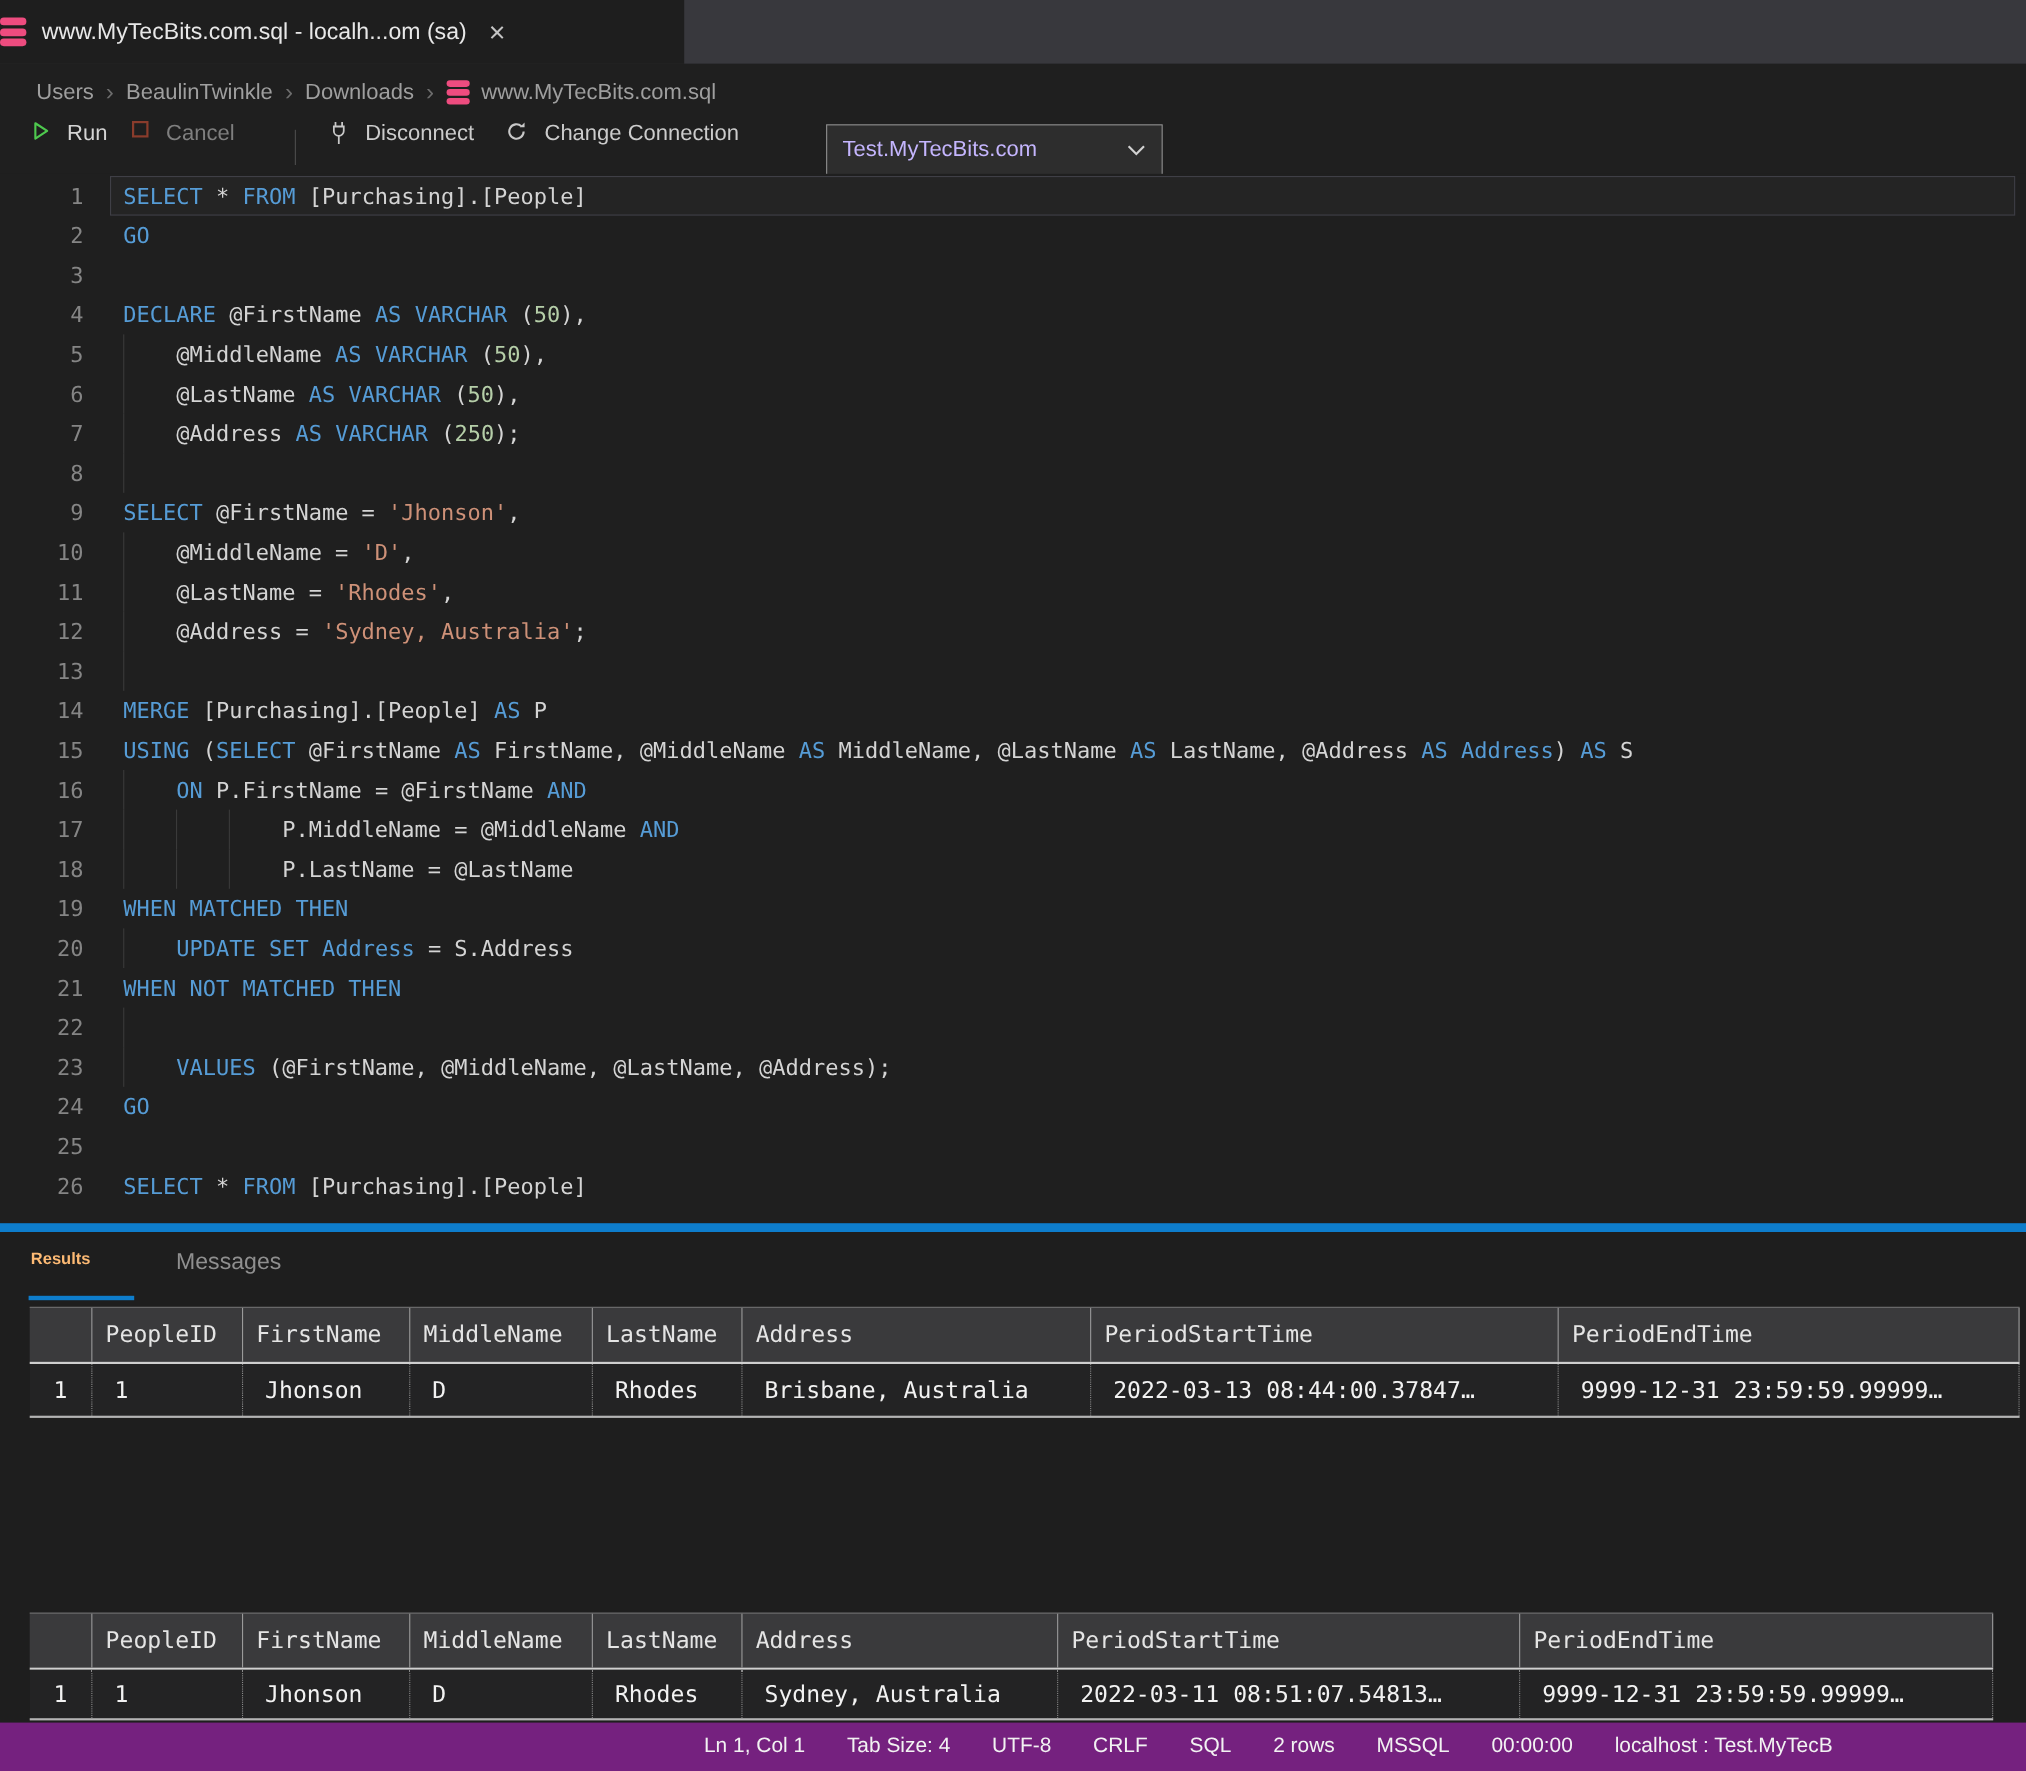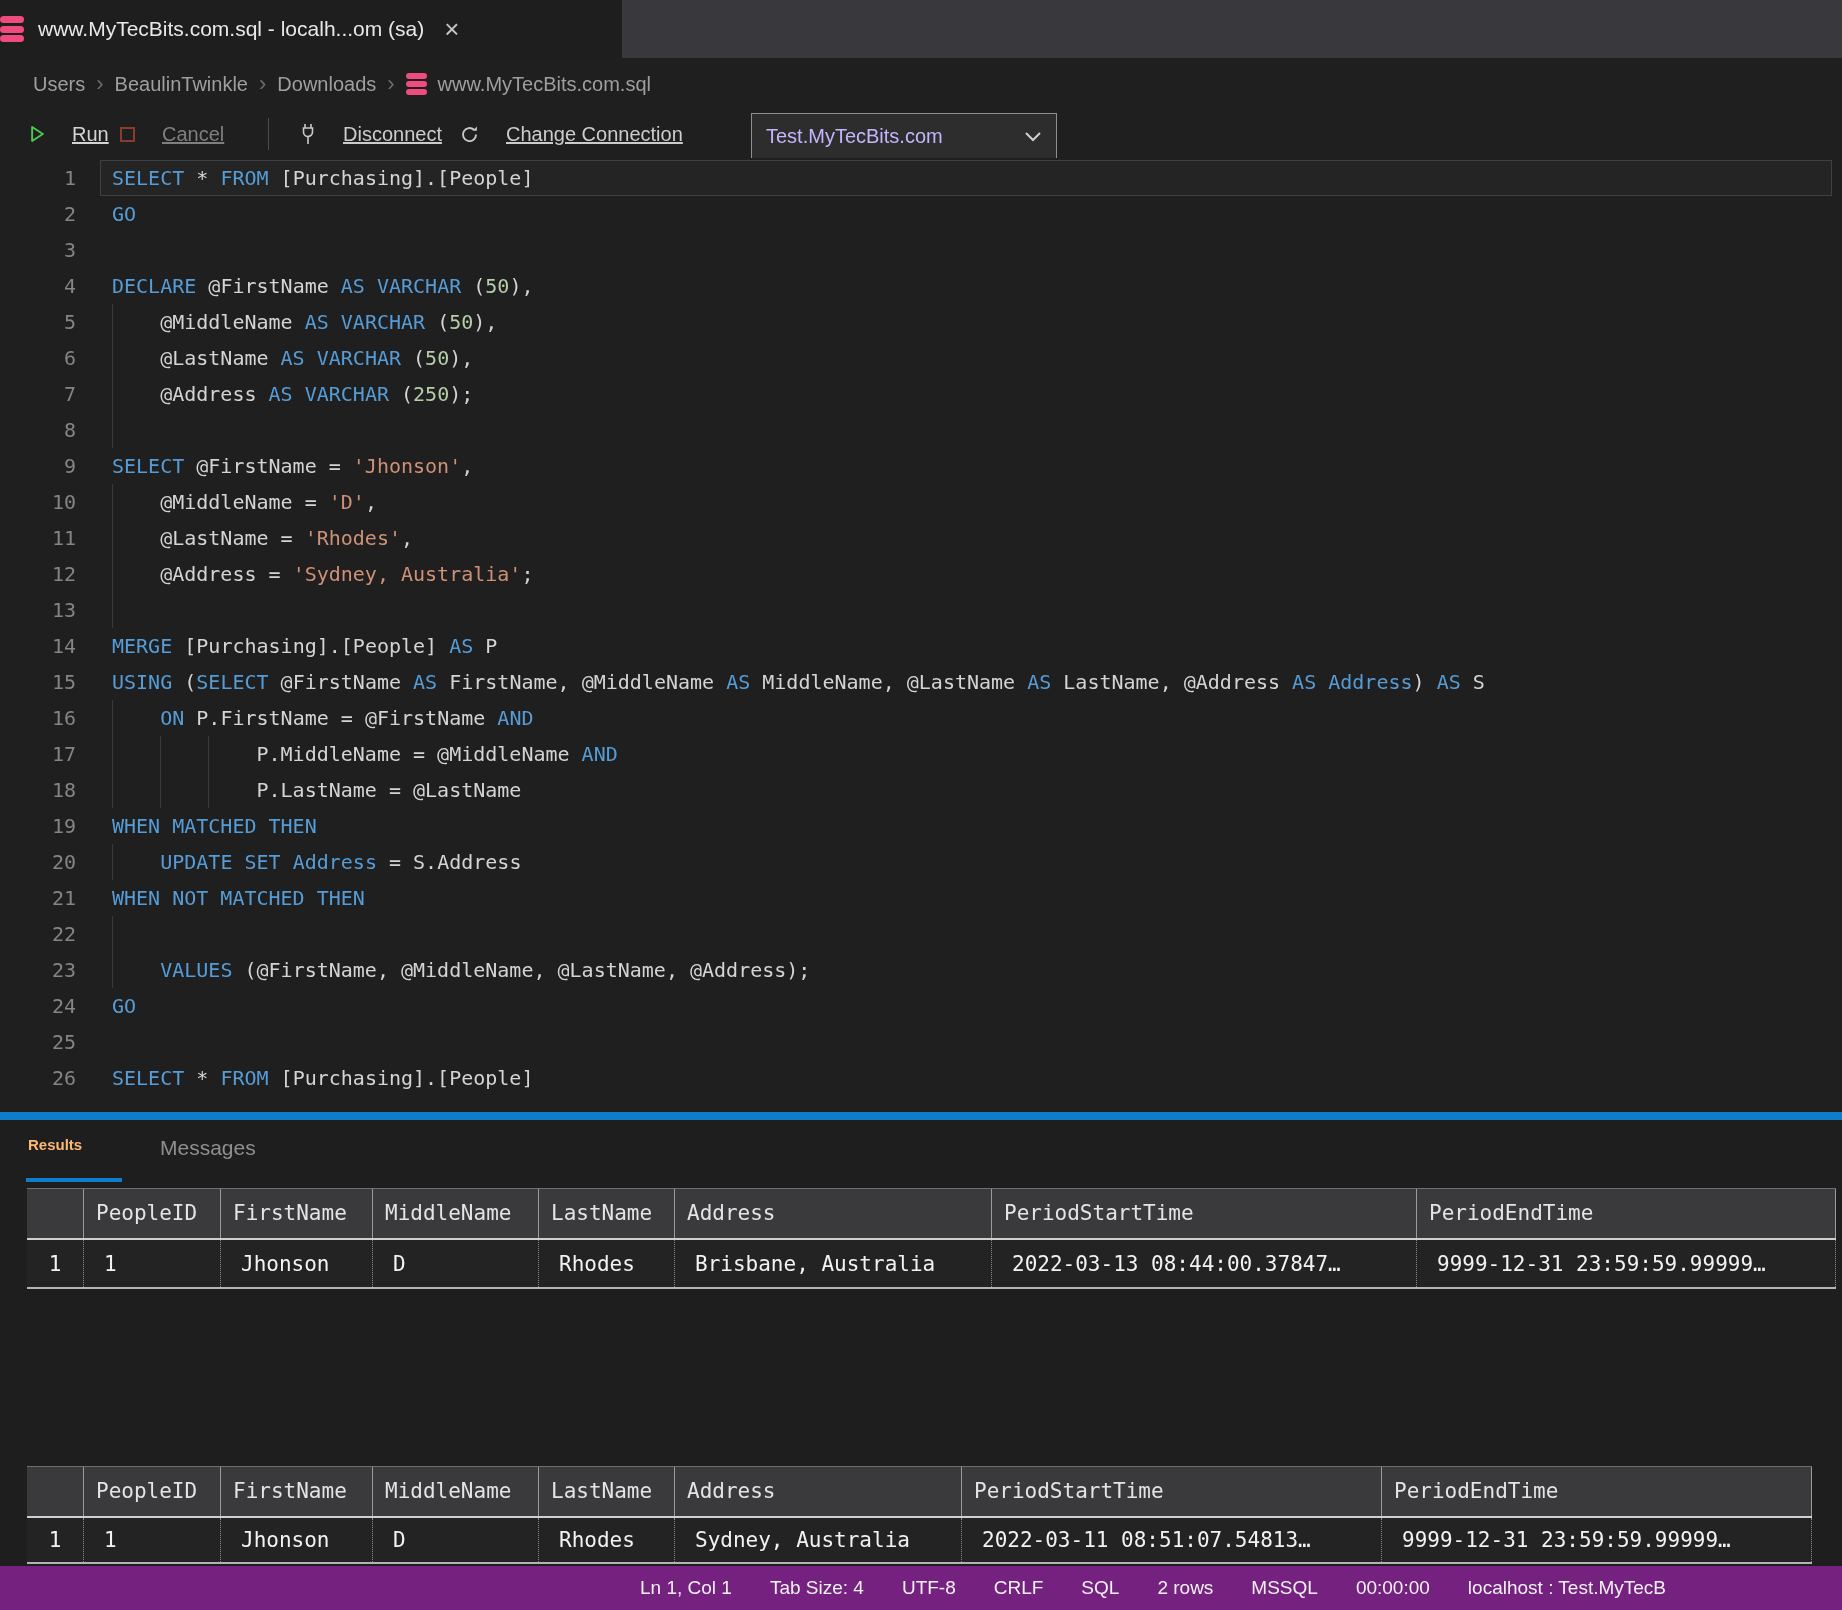--- a/index.html
+++ b/index.html
@@ -19,21 +19,21 @@
 
   
   #breadcrumb{position:absolute;left:0;top:58px;width:100%;height:52px;background:#1f1f1f;
       display:flex;align-items:center;padding-left:33px;gap:11px;font-size:20px;color:#9f9f9f;box-sizing:border-box;}
   .bc-sep{color:#6d6d6d;font-size:22px;}
   #breadcrumb .db-icon{width:21px;height:23px;}
   #breadcrumb .db-icon .bar{width:21px;height:6px;margin-bottom:2px;}
 
   
   #toolbar{position:absolute;left:0;top:110px;width:100%;height:48px;background:#1f1f1f;}
-  .tb{position:absolute;top:0;height:48px;display:flex;align-items:center;gap:27px;font-size:20px;cursor:pointer;text-decoration:underline;}
+  .tb{position:absolute;top:0;height:48px;display:flex;align-items:flex-start;gap:16px;font-size:20px;cursor:pointer;}
   #tb-run{left:30px;color:#d4d4d4;}
   #tb-cancel{left:120px;color:#7f7f7f;}
   .cancel-sq{width:15px;height:15px;border:2px solid var(--c-cancel_red);box-sizing:border-box;}
   #tb-sep{position:absolute;left:268px;top:8px;width:1px;height:32px;background:#4d4d4d;}
   #tb-disconnect{left:300px;color:#cccccc;}
   #tb-change{left:460px;color:#cccccc;}
   #tb-dropdown{position:absolute;left:719px;top:3px;width:306px;height:47px;background:#2d2d2d;
       border:1px solid #8f8f8f;box-sizing:border-box;display:flex;align-items:center;
       padding:0 14px;color:#c4b5fd;font-size:20px;cursor:pointer;margin-left:32px;}
   #tb-dropdown .dd-label{flex:1;white-space:nowrap;overflow:hidden;}

